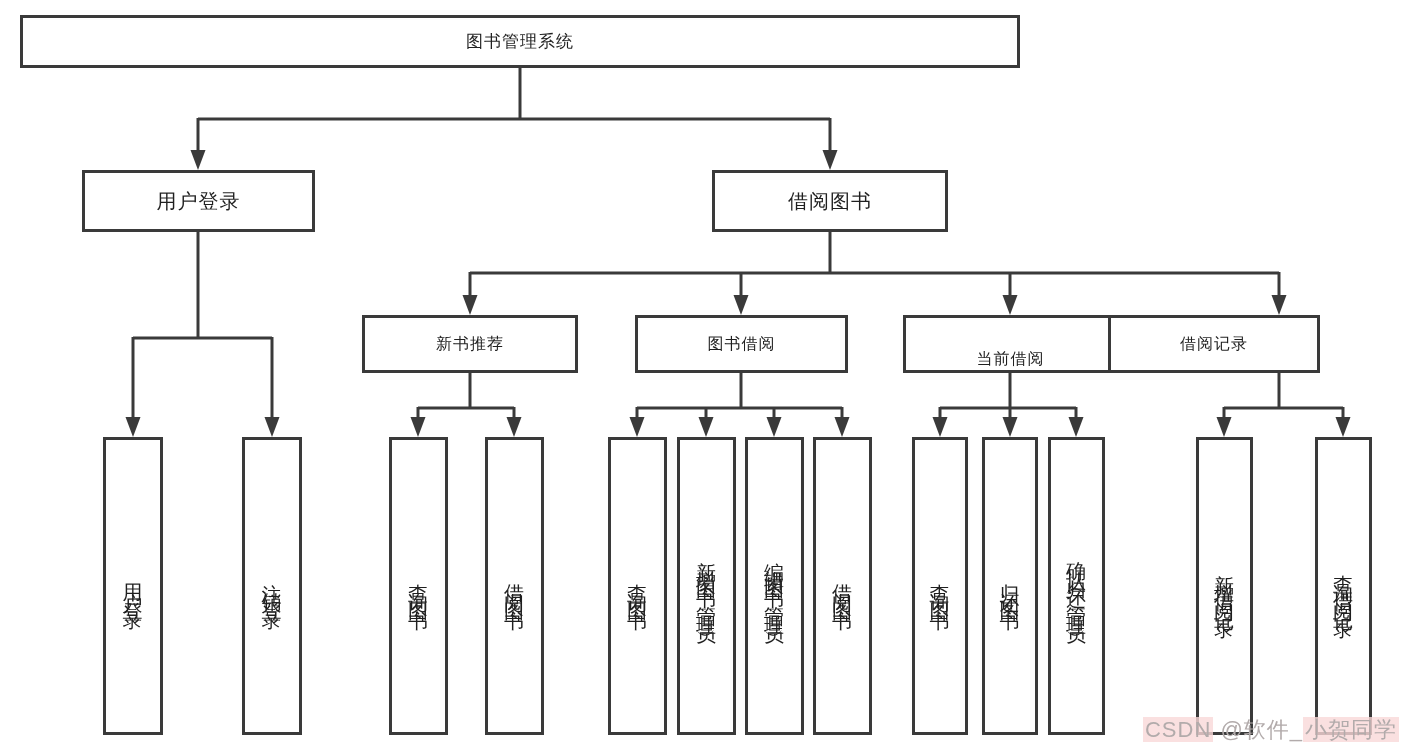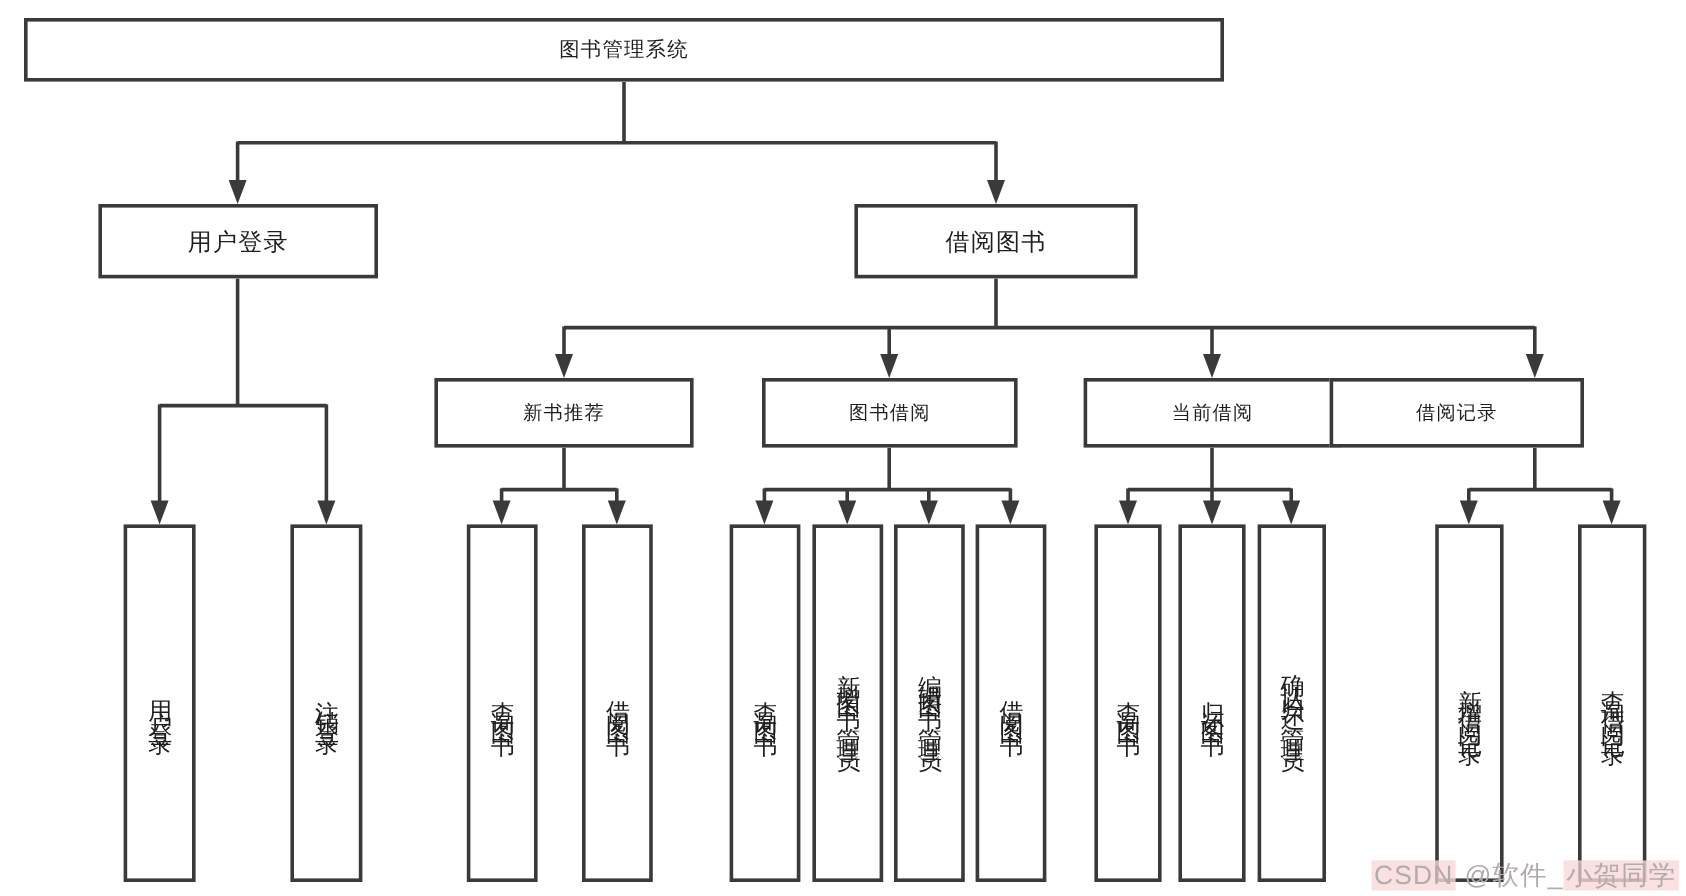--- a/index.html
+++ b/index.html
@@ -99,21 +99,21 @@
   <div class="box" style="left:712px;top:170px;width:236px;height:62px;">
     <span class="h-label">借阅图书</span>
   </div>
 
   <div class="box" style="left:362px;top:315px;width:216px;height:58px;">
     <span class="l3-label">新书推荐</span>
   </div>
   <div class="box" style="left:635px;top:315px;width:213px;height:58px;">
     <span class="l3-label">图书借阅</span>
   </div>
-  <div class="box" style="left:903px;top:315px;width:215px;height:58px;">
+  <div class="box" style="left:903px;top:315px;width:215px;height:58px;align-items:flex-end;">
     <span class="l3-label">当前借阅</span>
   </div>
   <div class="box" style="left:1108px;top:315px;width:212px;height:58px;">
     <span class="l3-label">借阅记录</span>
   </div>
 
   <div class="box vbox" style="left:103px;top:437px;width:60px;height:298px;">
     <span>用户登录</span>
   </div>
   <div class="box vbox" style="left:242px;top:437px;width:60px;height:298px;">

